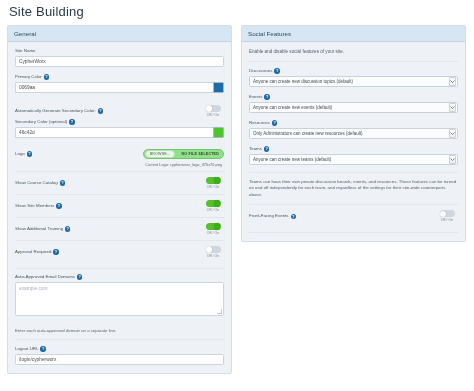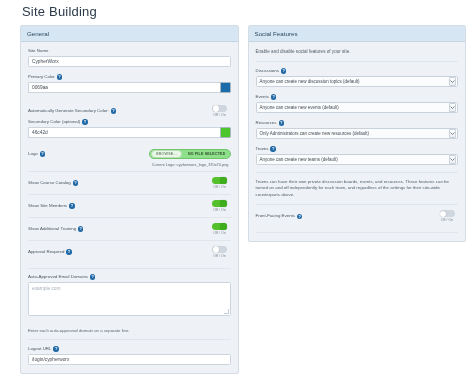--- a/index.html
+++ b/index.html
@@ -13,21 +13,21 @@
     font-family: "Liberation Sans", sans-serif;
     font-size: 5px;
     color: #333333;
     overflow: hidden;
   }
   .page {
     position: relative;
     width: 474px;
     height: 391px;
     box-sizing: border-box;
-    padding: 4px 8px 0 20px;
+    padding: 4px 8px 0 7px;
   }
   .page-title {
     font-size: 13px;
     font-weight: normal;
     color: #2b3a4a;
     letter-spacing: 0.2px;
     margin: 1px 0 6px 2px;
     line-height: 14px;
   }
   .columns {

